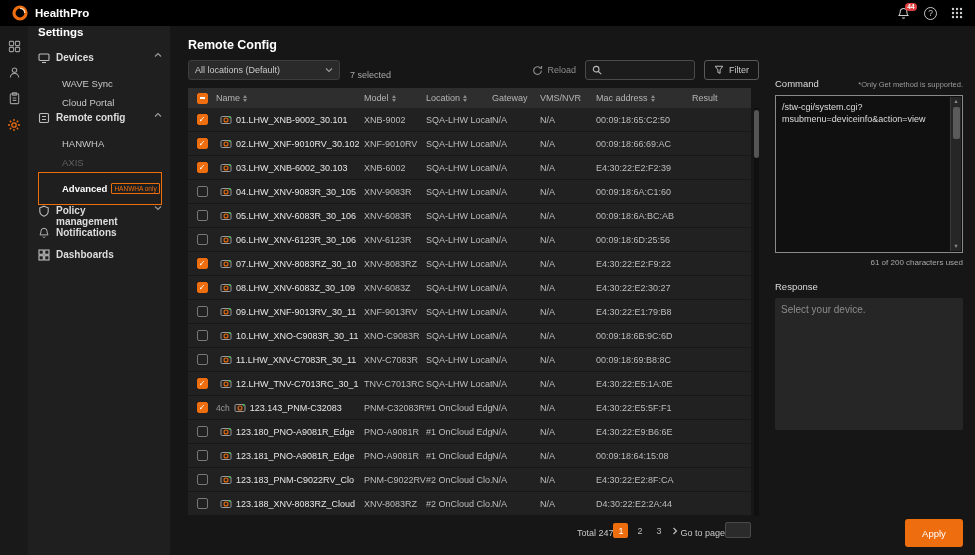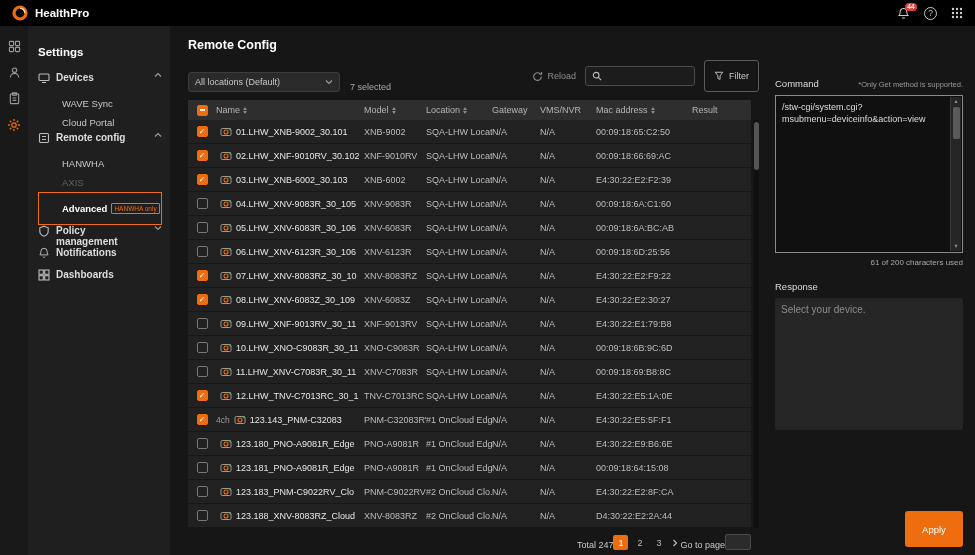--- a/index.html
+++ b/index.html
@@ -19,21 +19,21 @@
     font-size:8.5px; color:#c7c7c7; display:flex; align-items:center; justify-content:center; }
 
   
   .shell { display:flex; height:529px; }
   .rail { width:28px; background:#191919; display:flex; flex-direction:column; align-items:center;
     padding-top:14px; gap:13px; }
   .rail .ricon { color:#9a9a9a; display:inline-flex; cursor:pointer; }
   .rail .ricon.active { color:var(--accent); }
 
   
-  .sidebar { width:142px; background:#1f1f1f; padding:20px 8px 10px 10px; }
+  .sidebar { width:142px; background:#1f1f1f; padding:0 8px 10px 10px; }
   .sb-title { color:#fff; font-size:11.5px; font-weight:bold; margin-bottom:14px; }
   .nav-group { display:flex; align-items:flex-start; gap:6px; height:22px; color:#ddd;
     font-size:10px; font-weight:600; cursor:pointer; }
   .nav-ico { display:inline-flex; color:#bdbdbd; width:12px; }
   .chev { margin-left:auto; display:inline-flex; color:#9a9a9a; }
   .nav-child { height:19px; display:flex; align-items:center; padding-left:24px; font-size:9.5px;
     color:#c9c9c9; cursor:pointer; }
   .nav-child.disabled { color:#616161; }
   .nav-child.active { border:1px solid var(--accent); padding:1px 3px 1px 23px; color:#fff;
     font-weight:bold; height:33px; }
@@ -49,21 +49,21 @@
   .dropdown { width:152px; height:20px; background:#2a2a2a; border:1px solid #3d3d3d; border-radius:3px;
     display:flex; align-items:center; justify-content:space-between; padding:0 6px; font-size:9px;
     color:#c9c9c9; cursor:pointer; }
   .selected-count { font-size:9px; color:#a9a9a9; }
   .toolbar-right { margin-left:auto; display:flex; align-items:center; gap:9px; }
   .reload { display:flex; align-items:center; gap:4px; font-size:9px; color:#8d8d8d; cursor:pointer; }
   .searchbox { width:110px; height:20px; border:1px solid #4a4a4a; border-radius:3px; background:#1c1c1c;
     display:flex; align-items:center; padding:0 6px; gap:5px; }
   .searchbox input { flex:1; min-width:0; background:transparent; border:none; outline:none;
     color:#ddd; font-size:9px; font-family:inherit; }
-  .filter-btn { height:32px; background:transparent; border:1px solid #5a5a5a; border-radius:3px;
+  .filter-btn { height:20px; background:transparent; border:1px solid #5a5a5a; border-radius:3px;
     color:#c9c9c9; font-size:9px; display:flex; align-items:center; gap:5px; padding:0 9px;
     cursor:pointer; font-family:inherit; }
 
   
   .table { position:relative; padding-right:8px; }
   .thead,.trow { display:grid; grid-template-columns:28px 148px 62px 66px 48px 56px 96px 1fr;
     align-items:center; }
   .thead { background:#2e2e2e; height:20px; font-size:9px; color:#b5b5b5; }
   .th { display:flex; align-items:center; gap:3px; padding-right:4px; overflow:hidden; white-space:nowrap; }
   .trow { height:24px; background:#212121; border-bottom:1px solid #171717; font-size:9px;
@@ -109,21 +109,21 @@
   .cmd-text { font-size:9px; color:#ddd; white-space:pre-wrap; word-break:break-all; line-height:1.35; }
   .sb-track { position:absolute; top:1px; right:1px; bottom:1px; width:11px; background:#262626;
     border-left:1px solid #3a3a3a; display:flex; flex-direction:column; align-items:center; }
   .sb-arrow { color:#8a8a8a; font-size:5.5px; line-height:9px; }
   .sb-thumb { width:7px; height:32px; background:#5a5a5a; border-radius:2px; margin-top:1px; }
   .sb-track .sb-arrow.dn { margin-top:auto; }
   .chars { font-size:8px; color:#a8a8a8; text-align:right; margin-top:5px; }
   .resp-label { margin-top:14px; }
   .resp-box { height:132px; margin-top:6px; background:#262626; border-radius:2px; padding:6px;
     font-size:10px; color:#8c8c8c; }
-  .apply-btn { margin-top:auto; align-self:flex-end; width:58px; height:36px; background:var(--accent);
+  .apply-btn { margin-top:auto; align-self:flex-end; width:58px; height:28px; background:var(--accent);
     border:none; border-radius:3px; color:#fff; font-size:9.5px; cursor:pointer; font-family:inherit; }
 
   svg { display:block; }
 </style>
 </head>
 <body>
 
 <div class="topbar">
   <span class="logo">
     <svg width="16" height="16" viewBox="0 0 16 16">

